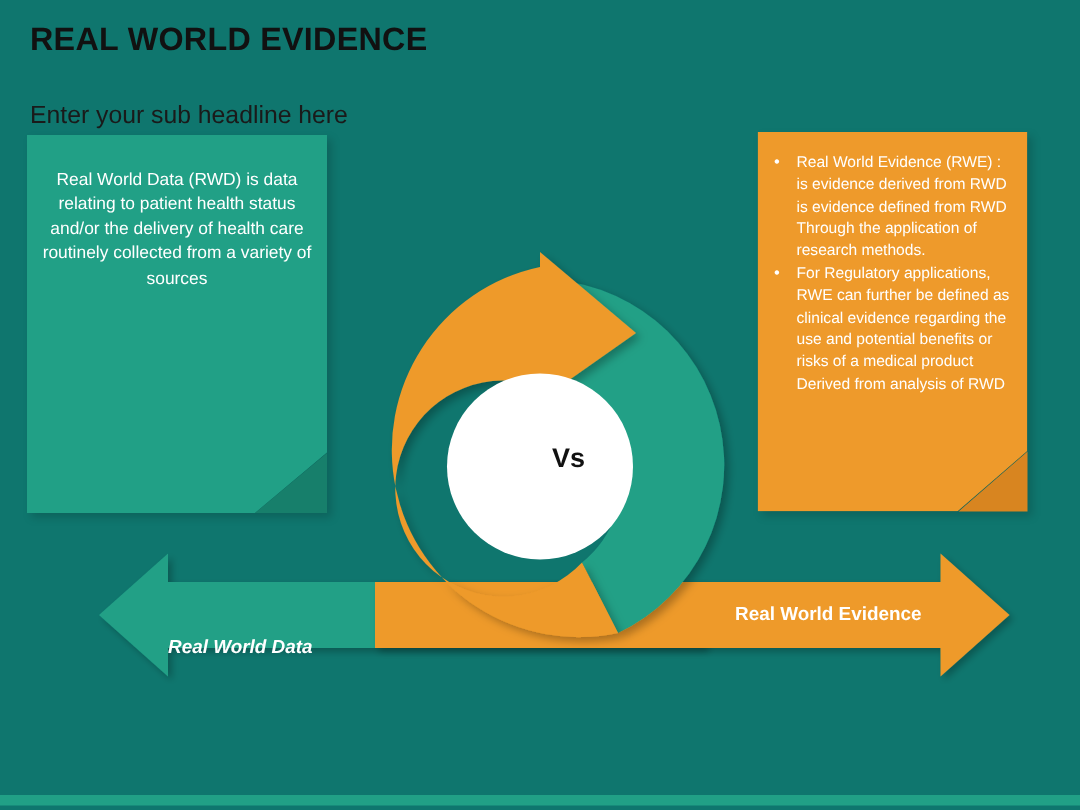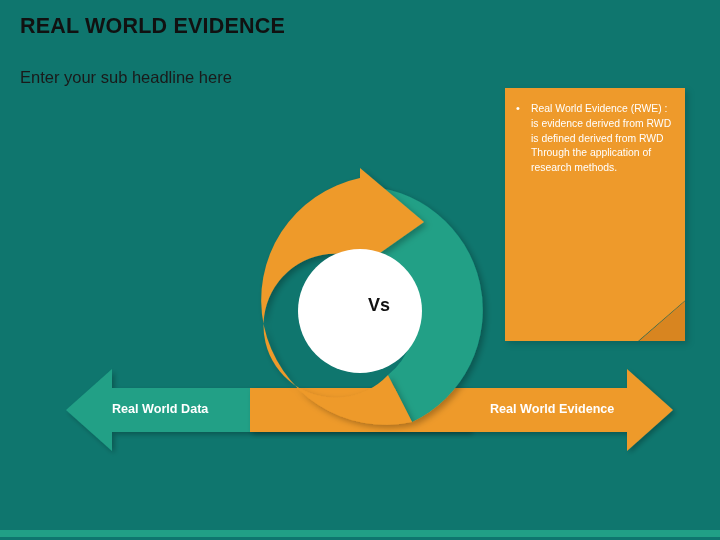--- a/index.html
+++ b/index.html
@@ -170,21 +170,21 @@
     pointer-events: none;
   }
   .arrow-label {
     position: absolute;
     font-size: 12.6px;
     font-weight: bold;
     color: #ffffff;
     z-index: 7;
     white-space: nowrap;
   }
-  #label-rwd { left: 112px; top: 402px; }
+  #label-rwd { left: 112px; top: 424px; font-style: italic; }
   #label-rwe { left: 490px; top: 402px; }
 
   
   #bottom-bar {
     position: absolute;
     left: 0;
     top: 530px;
     width: 720px;
     height: 7px;
     background: #21A086;
@@ -234,27 +234,34 @@
              Z"></path>
 
     <circle cx="360" cy="311" r="62" fill="#FFFFFF"></circle>
   </svg>
 
   <div id="vs-label">Vs</div>
 
   <div class="arrow-label" id="label-rwd">Real World Data</div>
   <div class="arrow-label" id="label-rwe">Real World Evidence</div>
 
+  <div class="card" id="card-left">
+    <div class="card-shadow"></div>
+    <div class="card-body"></div>
+    <div class="fold"></div>
+    <div class="card-text">Real World Data (RWD) is data relating to patient health status and/or the delivery of health care routinely collected from a variety of sources</div>
+  </div>
 
   <div class="card" id="card-right">
     <div class="card-shadow"></div>
     <div class="card-body"></div>
     <div class="fold"></div>
     <div class="card-text">
       <ul>
-        <li>Real World Evidence (RWE) : is evidence derived from RWD is defined derived from RWD Through the application of research methods.</li>
+        <li>Real World Evidence (RWE) : is evidence derived from RWD is evidence defined from RWD Through the application of research methods.</li>
+        <li>For Regulatory applications, RWE can further be defined as clinical evidence regarding the use and potential benefits or risks of a medical  product Derived from analysis of RWD</li>
       </ul>
     </div>
   </div>
 
   <div id="bottom-bar"></div>
 
 </div>
 
 </body></html>

